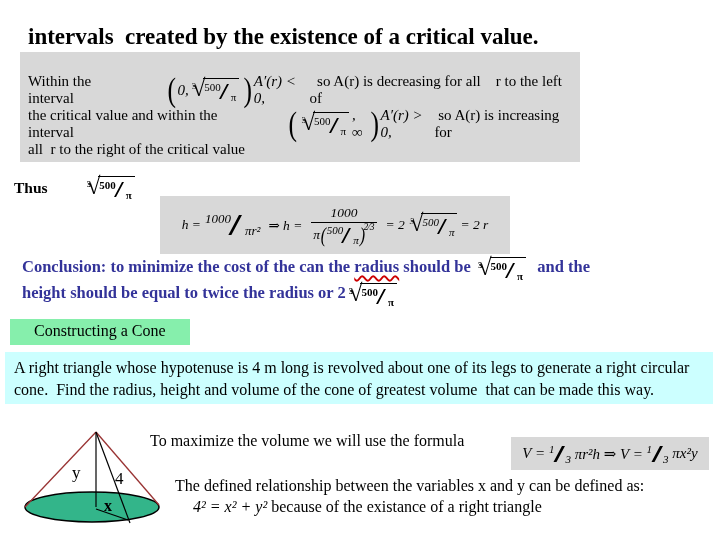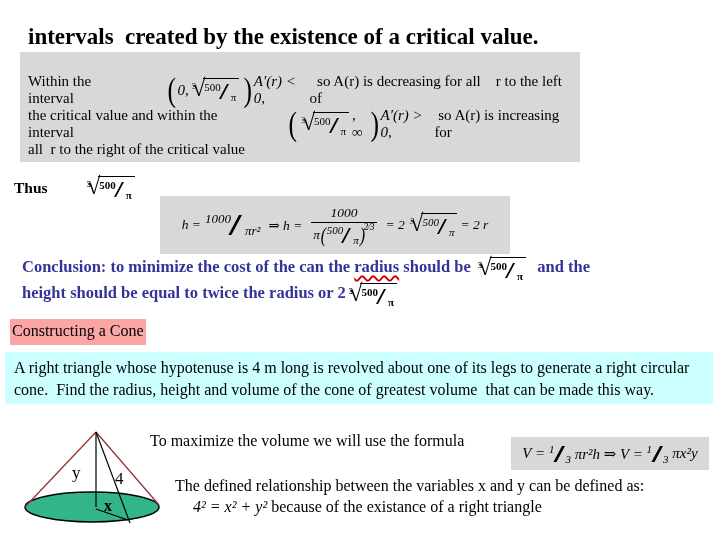--- a/index.html
+++ b/index.html
@@ -42,21 +42,21 @@
   .vnum { padding:0 10px 1px; }
   .vden { border-top:1.2px solid #000; display:inline-flex; align-items:center; padding:2px 2px 0; }
   .mparen { font-size:20px; line-height:1; transform:scaleX(.8); }
   .vexp { font-size:9.5px; position:relative; top:-8px; margin-left:-2px; }
 
   .conclusion { left:22px; top:257px; width:690px; color:#333399; font-weight:bold; font-size:16.5px; }
   .cline { display:flex; align-items:flex-start; min-height:26px; }
   .conclusion .croot { color:#000; }
   .sp-err { text-decoration:underline wavy #cc0000 1.5px; text-underline-offset:3px; }
 
-  .yellowhl { left:10px; top:319px; background:#fca5a5; padding:3px 2px 5px; font-size:16px; }
+  .yellowhl { left:10px; top:319px; background:#86efac; padding:3px 24px 5px; font-size:16px; }
   .cyanbox { left:5px; top:352px; width:708px; background:#ccffff; padding:5px 9px 3px; font-size:16px; line-height:22px; }
 
   .conesvg { left:12px; top:426px; }
   .maxline { left:150px; top:432px; font-size:16px; }
   .vbox { left:511px; top:437px; width:198px; height:33px; background:#d8d8d8; display:flex; align-items:center; justify-content:center; font-size:15px; font-style:italic; }
   .vbox .bsl { width:9px; height:16px; }
   .vbox .sfn, .vbox .sfd { font-size:11px; }
   .vbox .sfn { top:-5px; } .vbox .sfd { top:5px; }
   .relline { left:175px; top:477px; font-size:16px; }
   .eqline { left:193px; top:498px; font-size:16px; display:flex; align-items:flex-end; }

